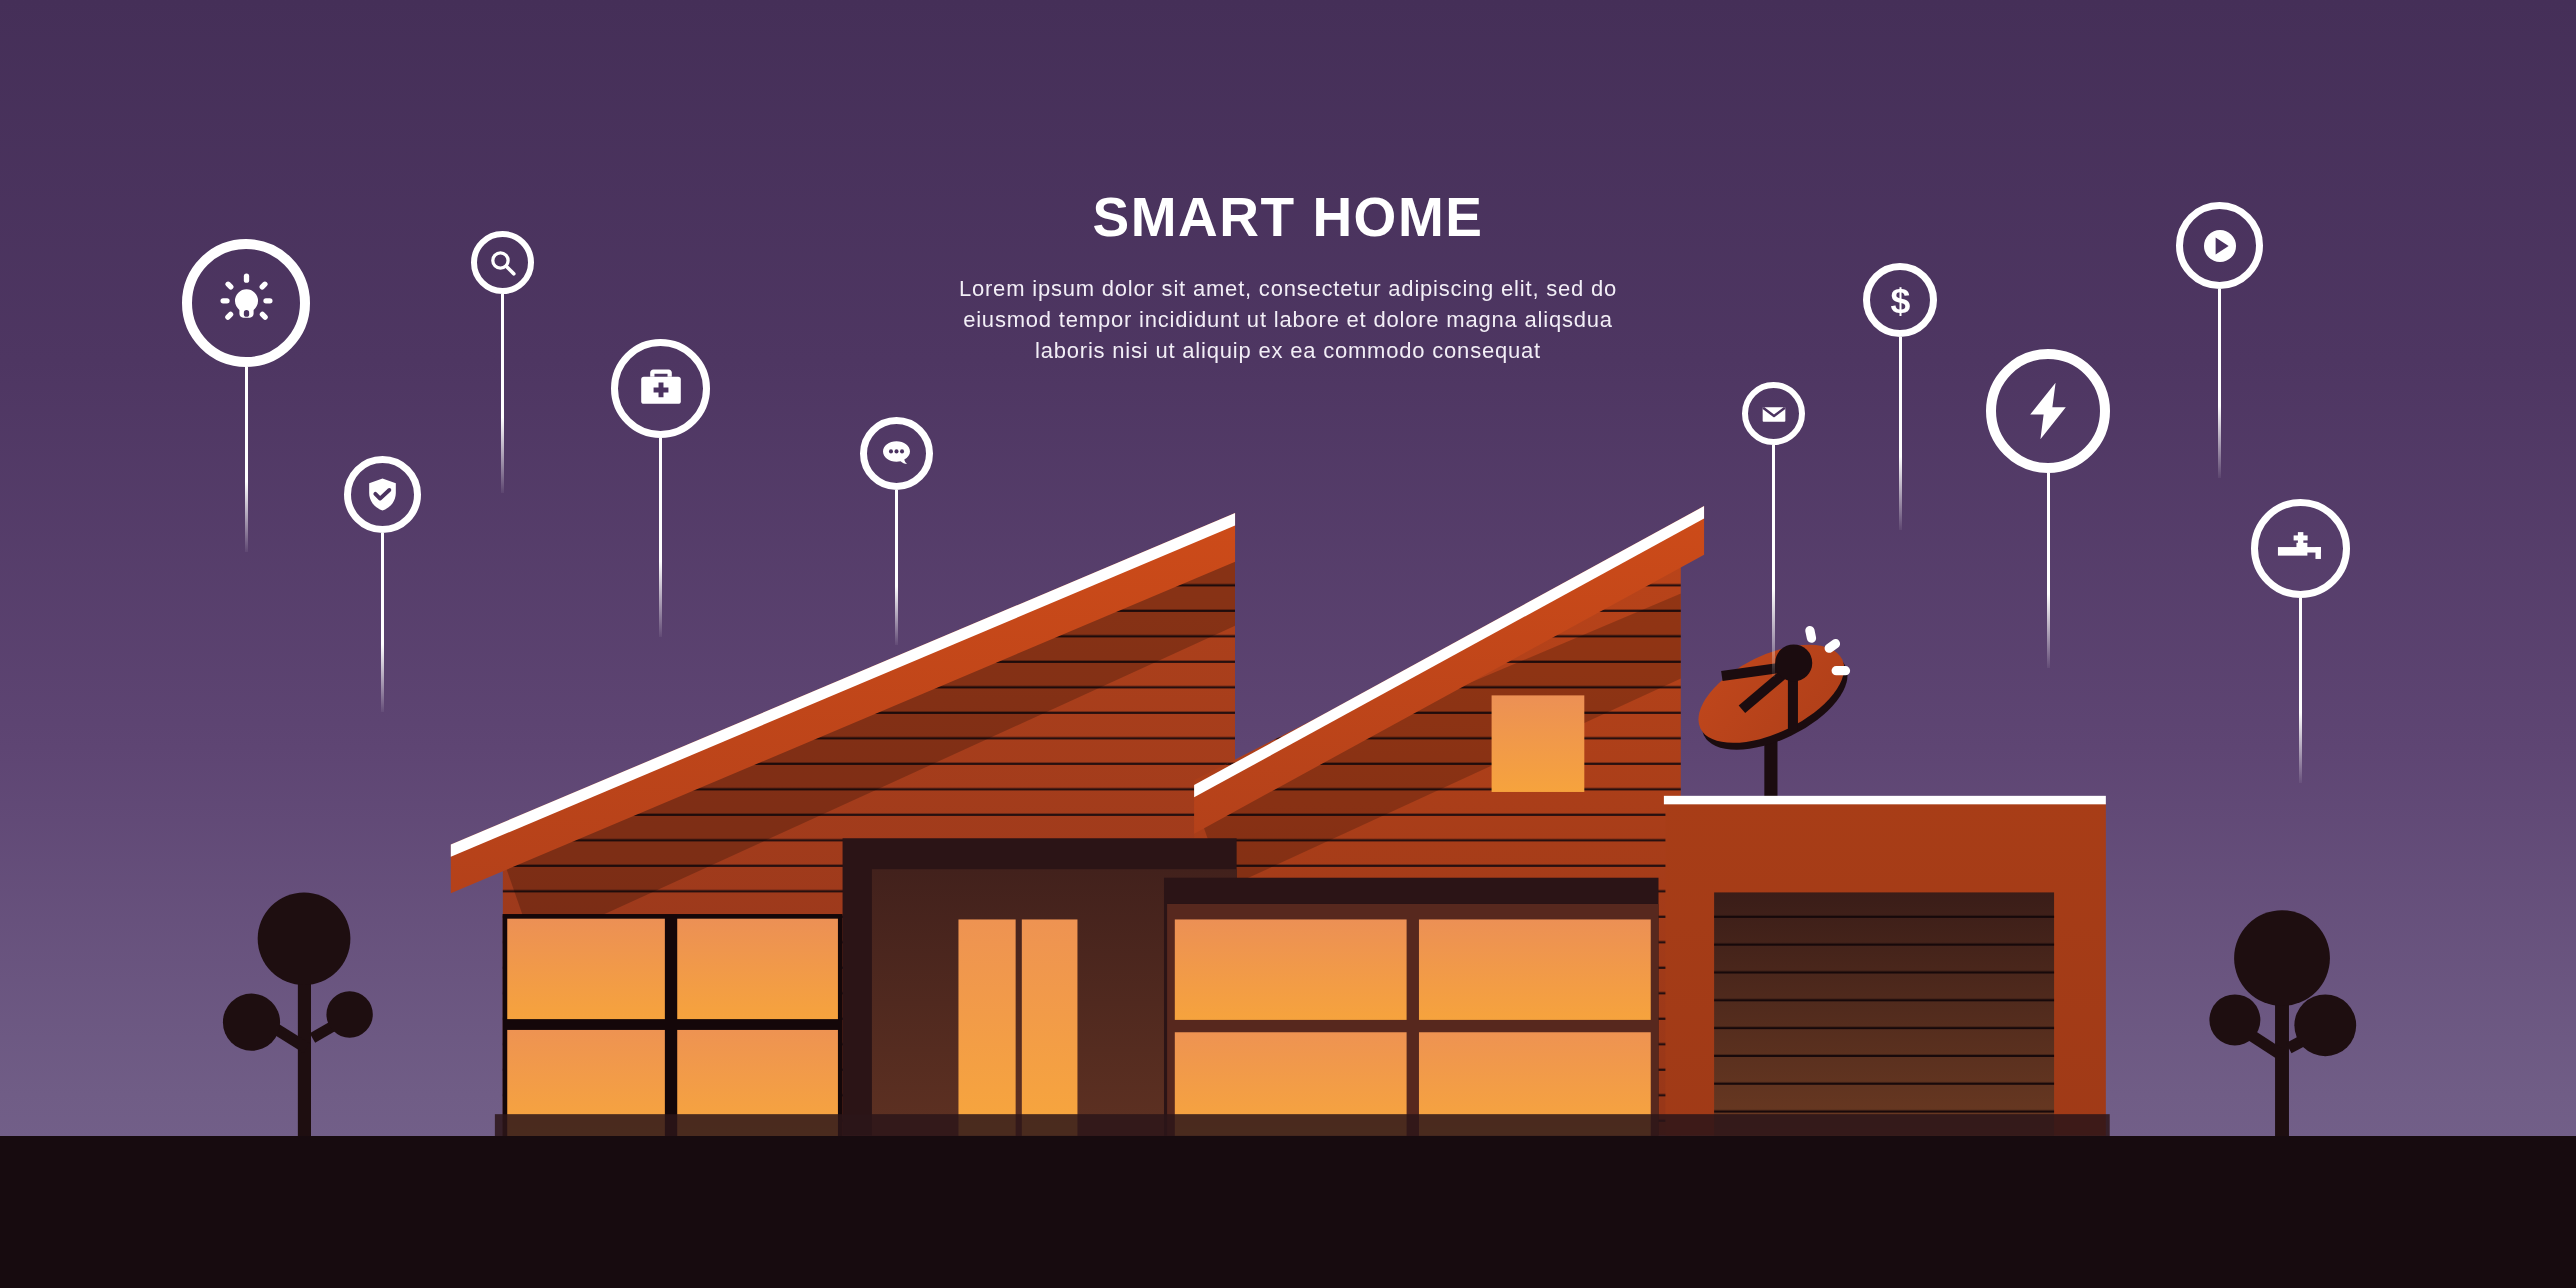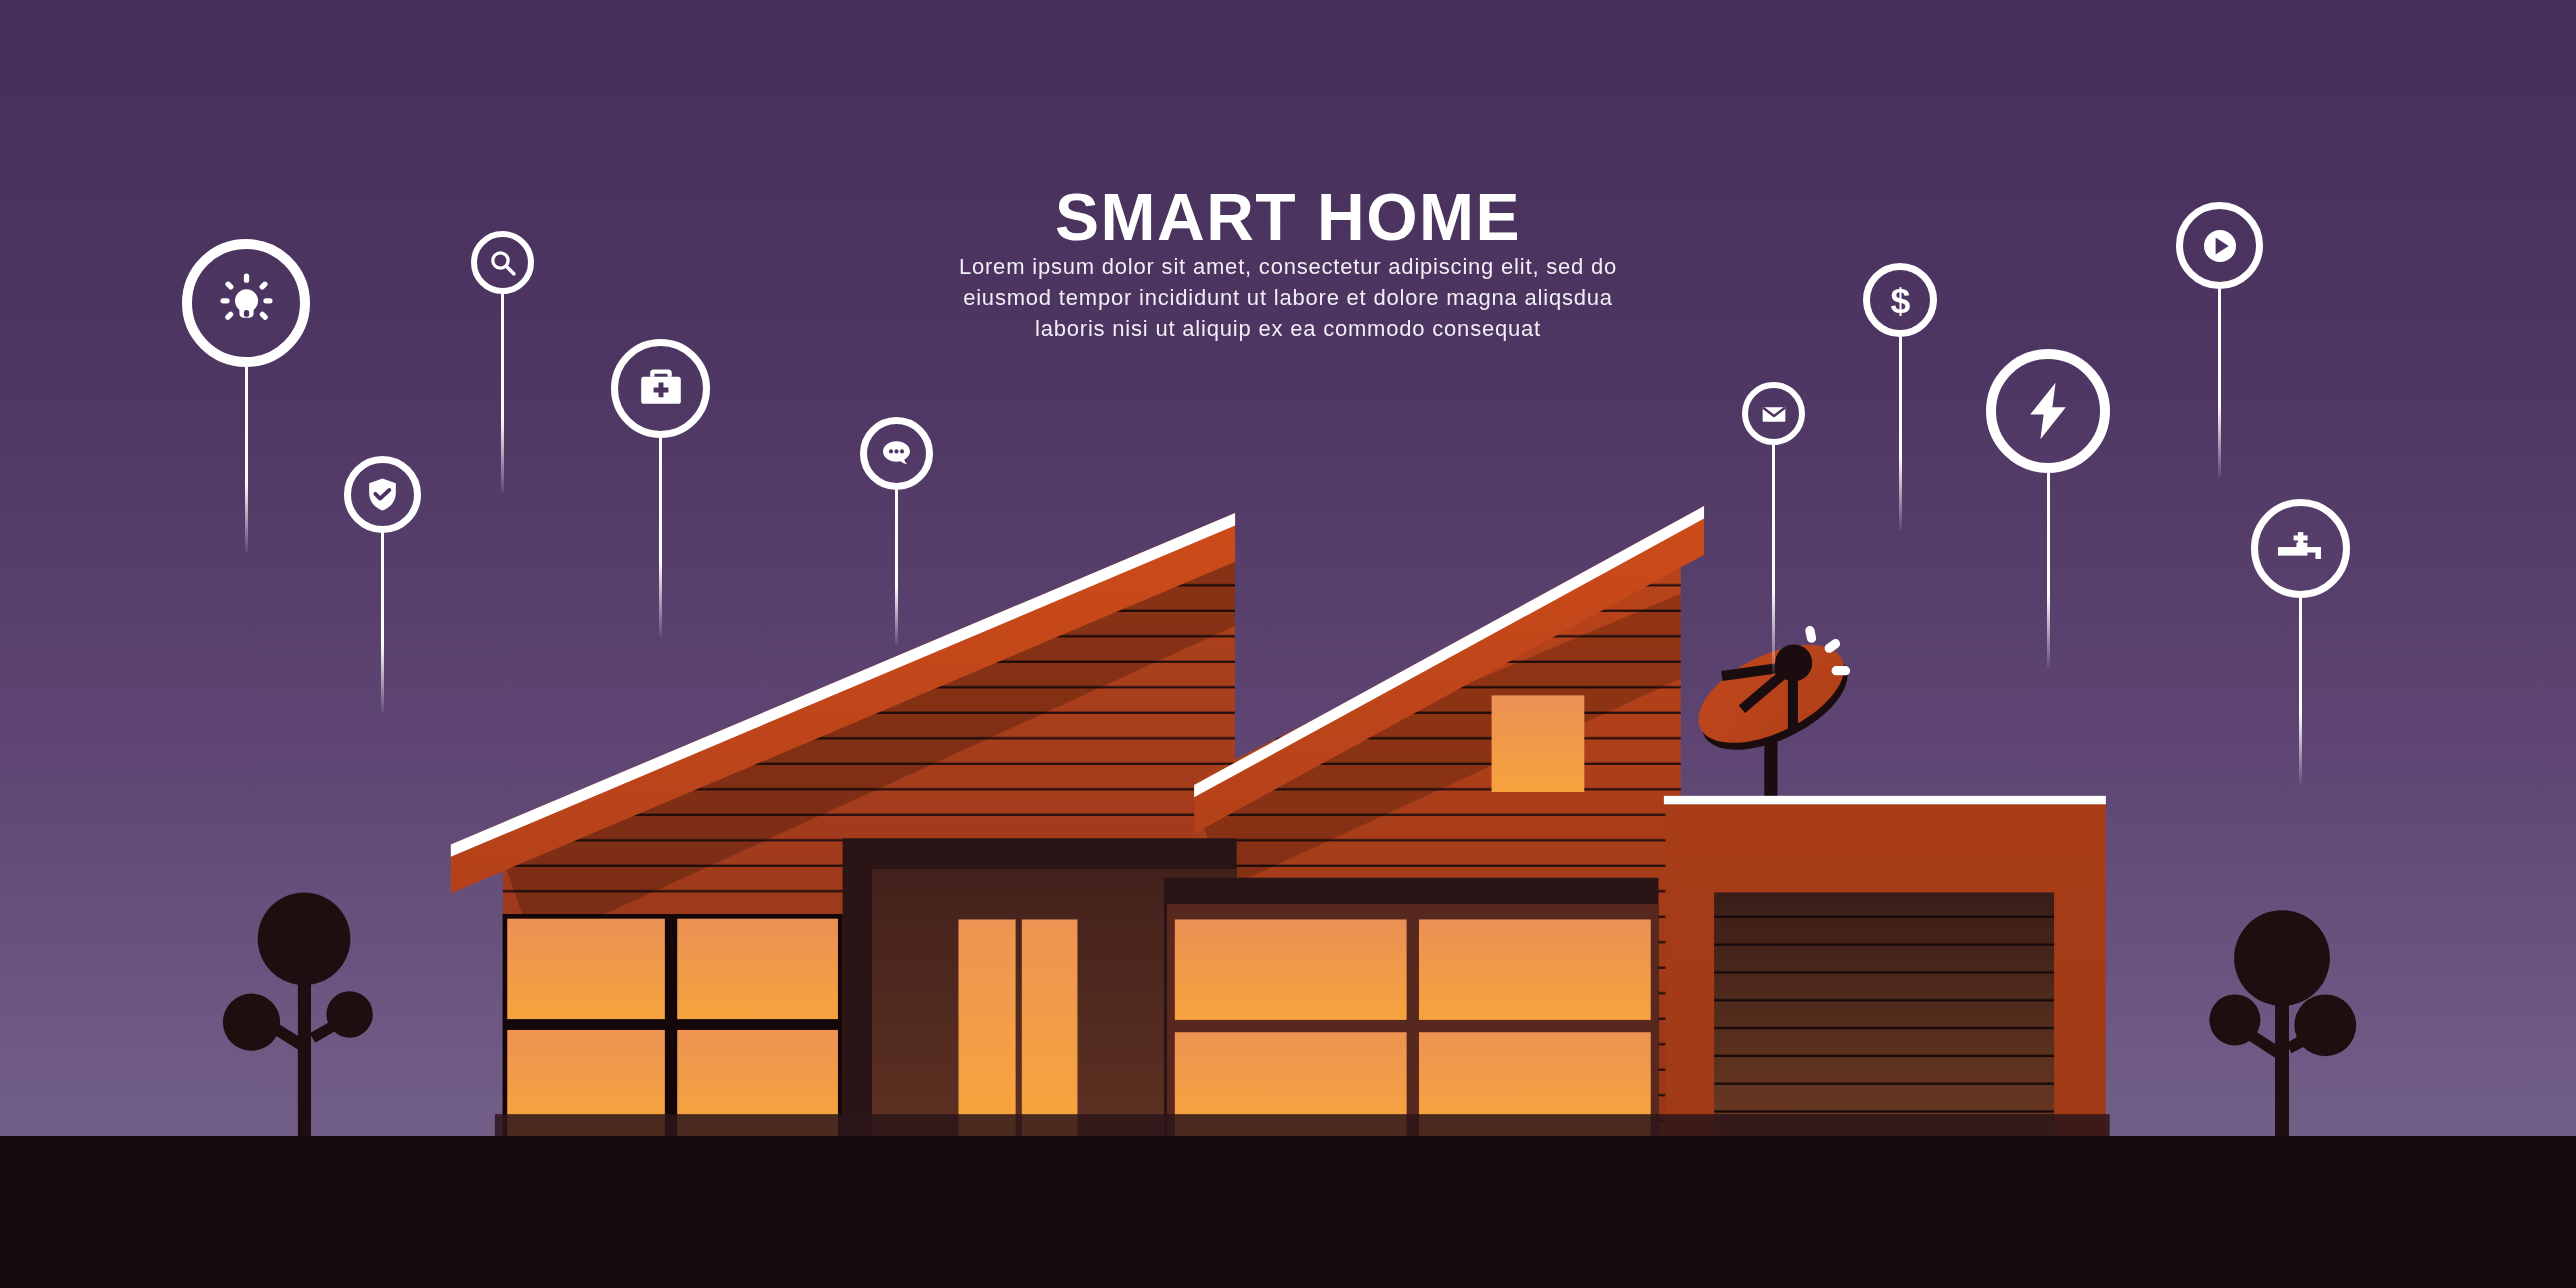--- a/index.html
+++ b/index.html
@@ -20,26 +20,26 @@
   }
 
   
   .headline{
     position:absolute;left:0;right:0;top:188px;
     text-align:center;
     color:#ffffff;
     letter-spacing:0.8px;
   }
   .headline .t{
-    font-size:66px;line-height:59px;font-weight:bold;
+    font-size:55px;line-height:59px;font-weight:bold;
     letter-spacing:1.5px;
     margin:0;
   }
   .headline .s{
-    margin:4px auto 0;
+    margin:26px auto 0;
     width:680px;
     font-size:22px;line-height:31px;
     color:#f2eef6;
     font-weight:400;
   }
 
   
   .pin{position:absolute;}
   .pin .stem{
     position:absolute;left:50%;top:100%;

